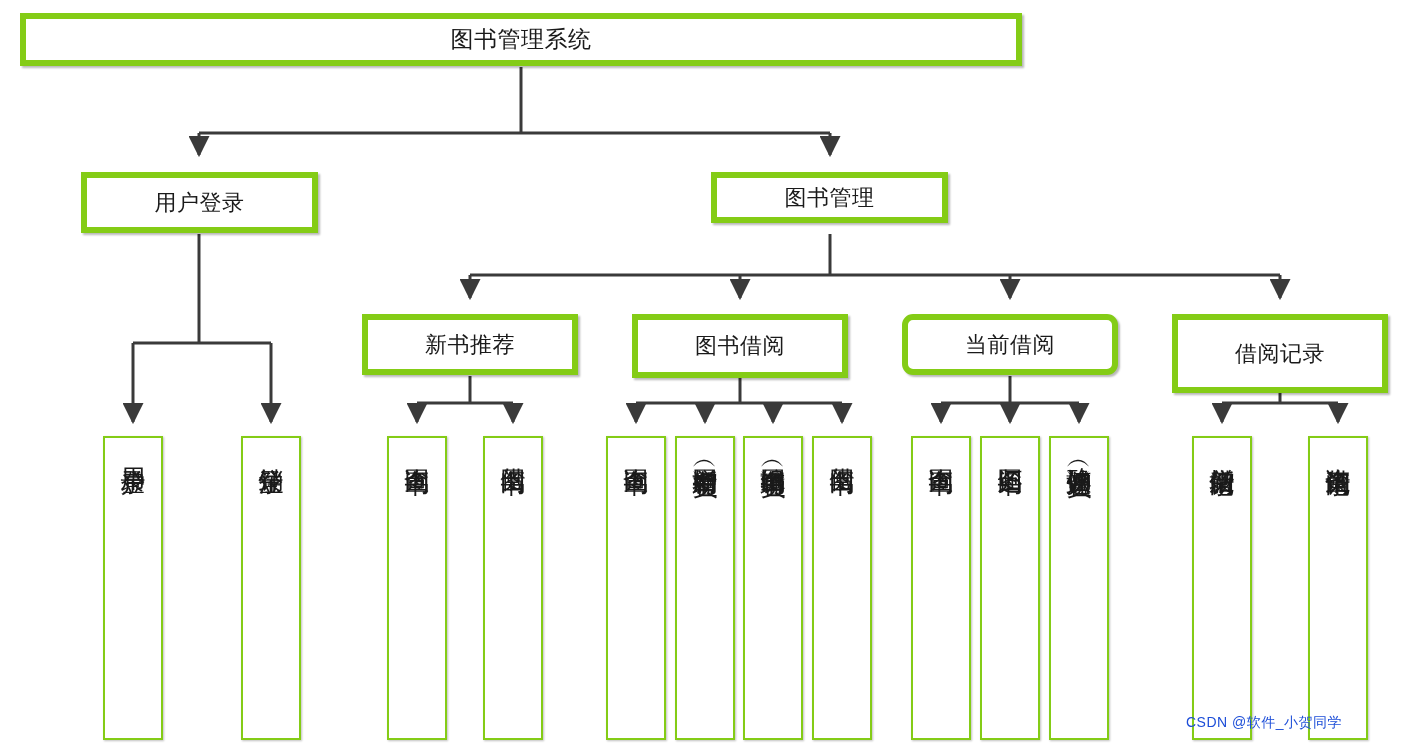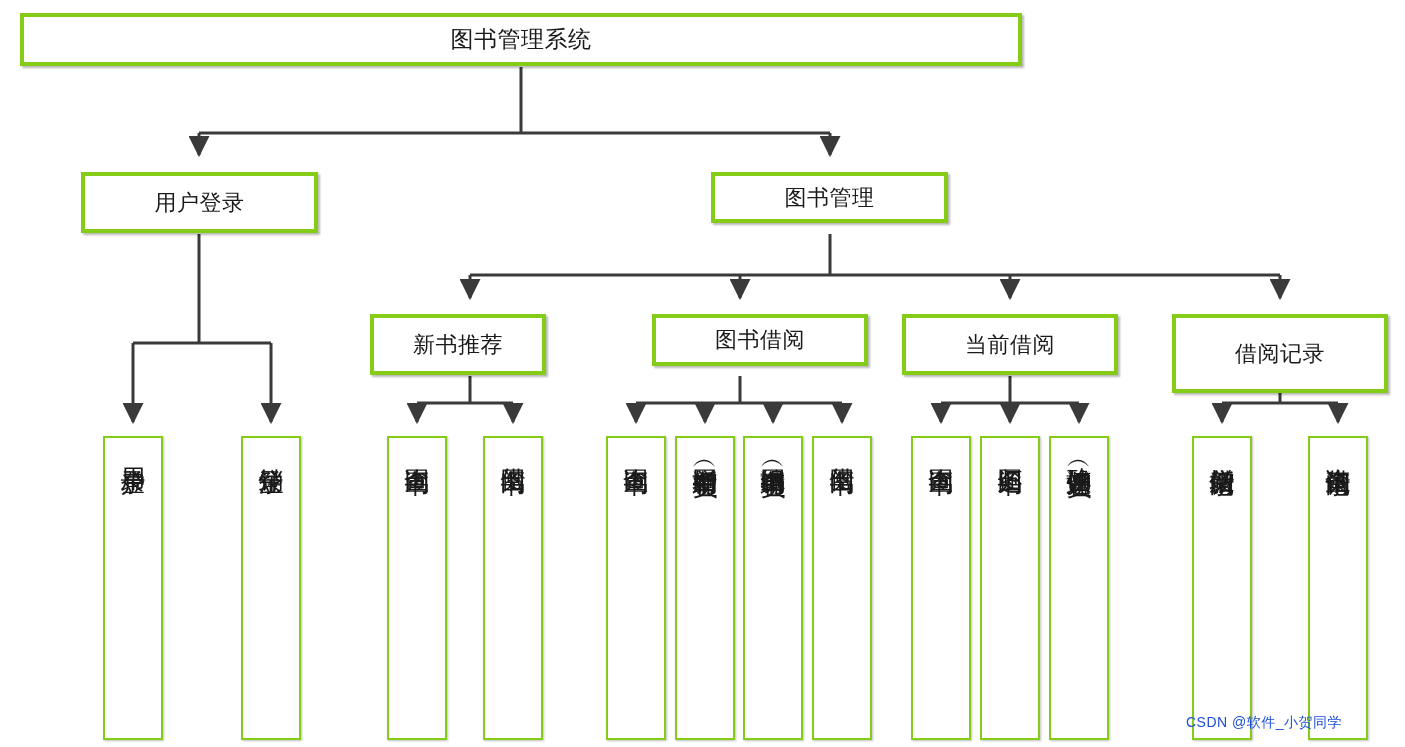--- a/index.html
+++ b/index.html
@@ -23,21 +23,21 @@
     left: 0;
     top: 0;
     width: 1405px;
     height: 747px;
     pointer-events: none;
   }
   .node {
     position: absolute;
     box-sizing: border-box;
     background: #ffffff;
-    border: 4px solid #84cc16;
+    border: 6px solid #84cc16;
     box-shadow: 2px 2px 2px rgba(0,0,0,0.28);
     display: flex;
     align-items: center;
     justify-content: center;
     color: #1a1a1a;
     z-index: 2;
   }
   .node .label {
     display: block;
     text-align: center;
@@ -132,27 +132,27 @@
     <span class="label">图书管理系统</span>
   </div>
 
   <div class="node lvl2" style="left:81px; top:172px; width:237px; height:61px;">
     <span class="label">用户登录</span>
   </div>
   <div class="node lvl2" style="left:711px; top:172px; width:237px; height:51px;">
     <span class="label">图书管理</span>
   </div>
 
-  <div class="node lvl3" style="left:362px; top:314px; width:176px; height:61px;margin-left:8px;">
+  <div class="node lvl3" style="left:362px; top:314px; width:216px; height:61px;">
     <span class="label">新书推荐</span>
   </div>
-  <div class="node lvl3" style="left:632px; top:314px; width:216px; height:52px;margin-left:20px;">
+  <div class="node lvl3" style="left:632px; top:314px; width:216px; height:64px;">
     <span class="label">图书借阅</span>
   </div>
-  <div class="node lvl3" style="left:902px; top:314px; width:216px; height:61px;">
+  <div class="node lvl3" style="left:902px; top:314px; width:216px; height:61px;border-radius:11px;">
     <span class="label">当前借阅</span>
   </div>
   <div class="node lvl3" style="left:1172px; top:314px; width:216px; height:79px;">
     <span class="label">借阅记录</span>
   </div>
 
   <div class="node leaf" style="left:103px; top:436px; width:60px; height:304px;">
     <span class="label">用户登录</span>
   </div>
   <div class="node leaf" style="left:241px; top:436px; width:60px; height:304px;">

